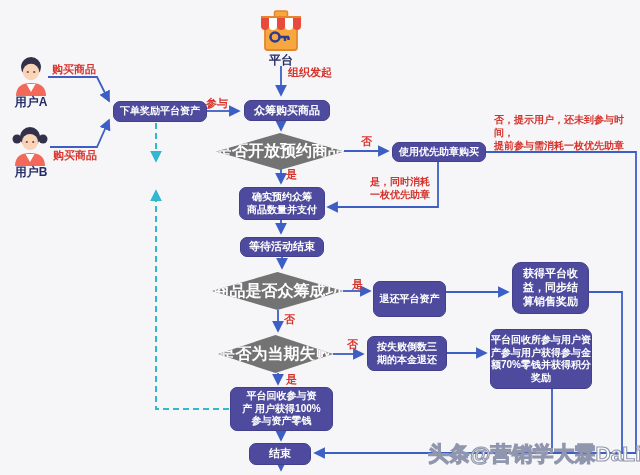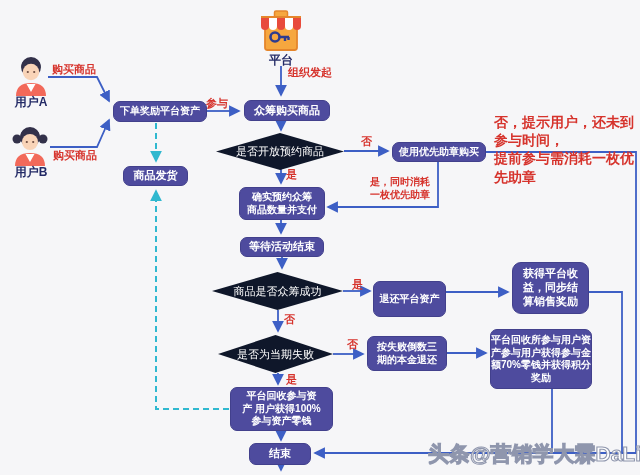--- a/index.html
+++ b/index.html
@@ -1,26 +1,26 @@
 <!DOCTYPE html>
 <html><head>
 <meta charset="utf-8">
 <style>
   html,body{margin:0;padding:0;background:#e9e9ec;font-family:"Liberation Sans",sans-serif;}
   .stage{position:relative;width:640px;height:475px;background:#f6f6f8;overflow:hidden;}
   .node{position:absolute;background:#4e4b9e;border:1px solid #42408c;color:#fff;font-weight:bold;
         display:flex;align-items:center;justify-content:center;text-align:center;border-radius:7px;
         font-size:11px;line-height:1.25;white-space:pre-line;box-sizing:border-box;z-index:3;}
-  .diamond{position:absolute;background:#0f172a;color:#fff;font-weight:normal;display:flex;align-items:center;
-        justify-content:center;text-align:center;font-size:11px;z-index:3;
+  .diamond{position:absolute;background:#737373;color:#fff;font-weight:bold;display:flex;align-items:center;
+        justify-content:center;text-align:center;font-size:16px;z-index:3;
         clip-path:polygon(50% 0,100% 50%,50% 100%,0 50%);}
   .rlabel{position:absolute;color:#d6332c;font-weight:bold;font-size:11px;line-height:1.25;
         white-space:pre-line;z-index:4;}
   .nlabel{position:absolute;color:#232a66;font-weight:bold;font-size:12px;text-align:center;z-index:4;}
-  .s10{font-size:14px;}
+  .s10{font-size:10px;}
   .s105{font-size:10px;}
   svg.wires{position:absolute;left:0;top:0;z-index:2;}
   .iconbox{position:absolute;z-index:3;}
   .watermark{position:absolute;left:428px;top:440px;width:212px;font-size:21px;font-weight:bold;
         color:rgba(255,255,255,0.92);-webkit-text-stroke:1.1px #8f96ad;letter-spacing:0px;
         z-index:6;white-space:nowrap;}
 </style>
 </head>
 <body>
 
@@ -112,21 +112,20 @@
       <path d="M9.5,13 A10,10 0 0 1 28.5,13 L28.5,11 A10,10 0 0 0 9.5,11 Z" fill="#33314a"></path>
       <circle cx="15.8" cy="18" r="1.1" fill="#6b4a3f"></circle>
       <circle cx="22.2" cy="18" r="1.1" fill="#6b4a3f"></circle>
     </svg>
   </div>
   <div class="nlabel" style="left:11px;top:164px;width:40px;">用户B</div>
   <div class="rlabel" style="left:53px;top:149px;">购买商品</div>
 
   <div class="node s105" style="left:113px;top:101px;width:94px;height:21px;">下单奖励平台资产</div>
   <div class="node" style="left:244px;top:100px;width:86px;height:21px;">众筹购买商品</div>
-  <div class="node" style="left:123px;top:166px;width:65px;height:20px;">商品发货</div>
   <div class="node s105" style="left:239px;top:187px;width:86px;height:33px;">确实预约众筹
 商品数量并支付</div>
   <div class="node s105" style="left:392px;top:142px;width:94px;height:20px;">使用优先助章购买</div>
   <div class="node" style="left:240px;top:237px;width:84px;height:20px;">等待活动结束</div>
   <div class="node s105" style="left:373px;top:281px;width:73px;height:36px;">退还平台资产</div>
   <div class="node" style="left:512px;top:262px;width:77px;height:52px;border-radius:9px;">获得平台收
 益，同步结
 算销售奖励</div>
   <div class="node s105" style="left:367px;top:336px;width:80px;height:35px;">按失败倒数三
 期的本金退还</div>

